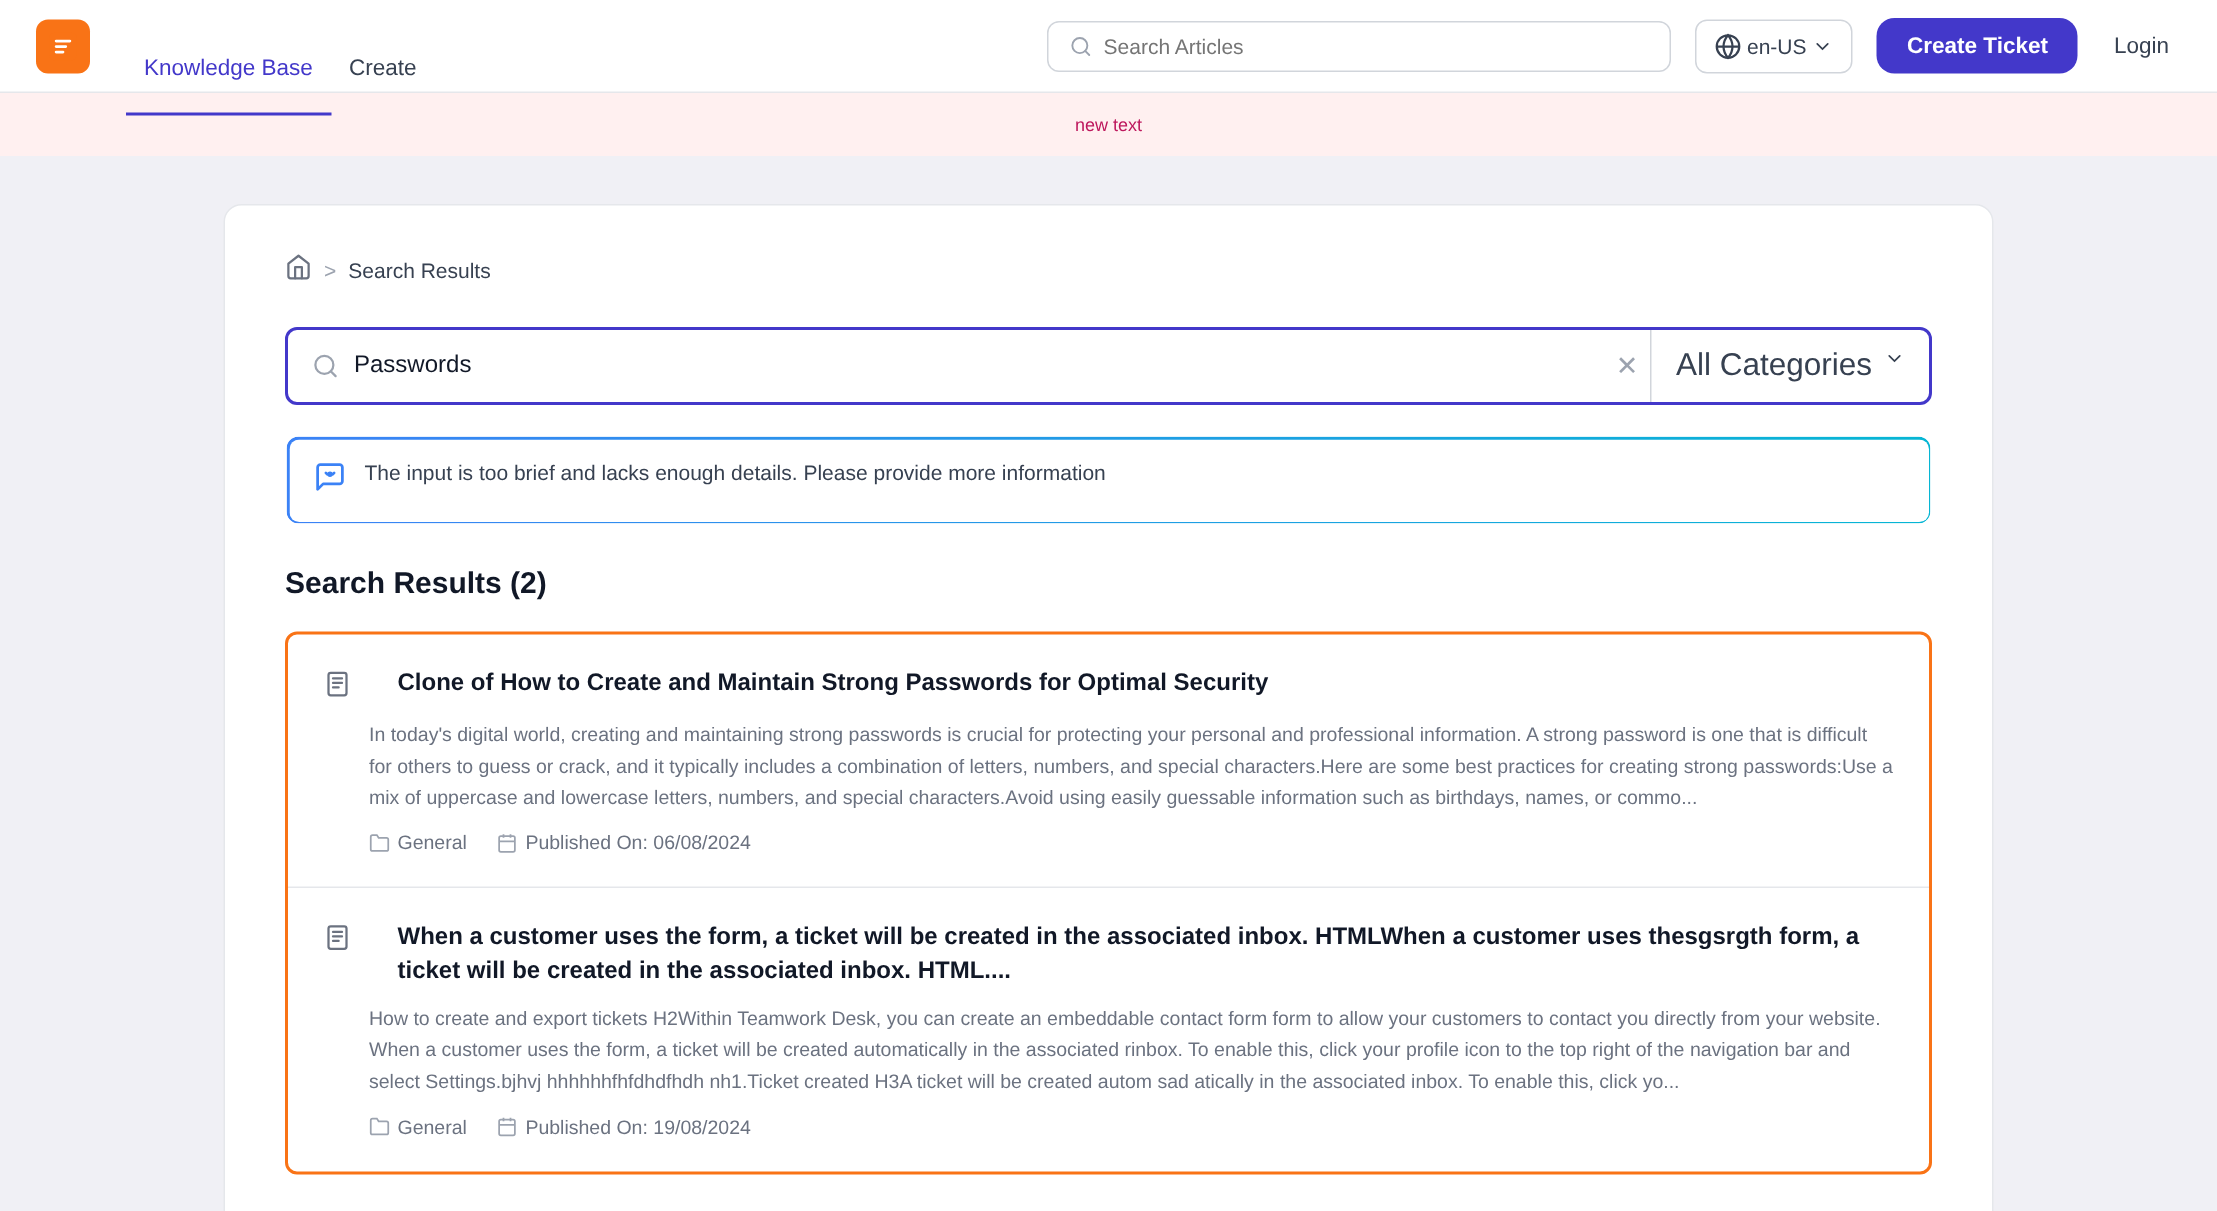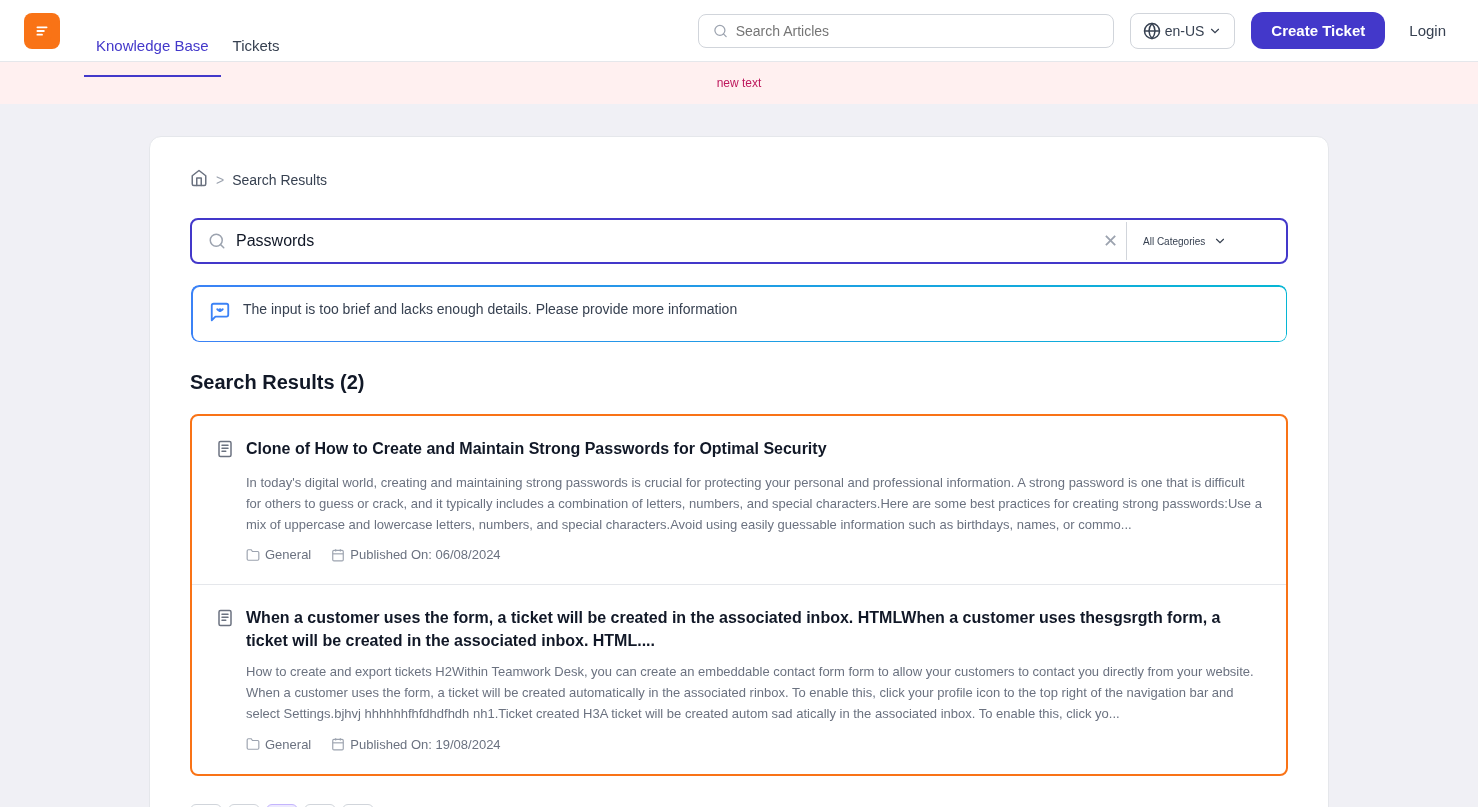--- a/index.html
+++ b/index.html
@@ -144,26 +144,25 @@
       background: transparent;
     }
     .clear-icon {
       color: #9ca3af;
       cursor: pointer;
       font-size: 18px;
       padding: 0 8px;
     }
     .category-dropdown {
       display: flex;
-      align-items: center;
       border-left: 1px solid #d1d5db;
       padding: 12px 16px;
       gap: 8px;
       cursor: pointer;
-      font-size: 10px;
+      font-size: 21px;
       color: #374151;
       white-space: nowrap;
       min-width: 160px;
     }
 
     
     .info-box {
       display: flex;
       align-items: flex-start;
       border: 1.5px solid;
@@ -233,20 +232,21 @@
       color: #6b7280;
       font-size: 18px;
       flex-shrink: 0;
       margin-top: 2px;
     }
     .result-title {
       font-size: 16px;
       font-weight: 600;
       color: #111827;
       line-height: 1.4;
+      margin-left: 19px;
     }
     .result-excerpt {
       font-size: 13px;
       color: #6b7280;
       line-height: 1.6;
       margin-bottom: 12px;
       margin-left: 30px;
     }
     .result-meta {
       display: flex;
@@ -298,21 +298,21 @@
 
 <header class="header">
   <div class="logo-icon">
     <svg viewBox="0 0 24 24" fill="none">
       <rect x="2" y="2" width="20" height="20" rx="4" fill="#f97316"></rect>
       <path d="M7 8h10M7 12h7M7 16h5" stroke="#fff" stroke-width="2" stroke-linecap="round"></path>
     </svg>
   </div>
   <nav class="nav-links">
     <a class="nav-link">Knowledge Base</a>
-    <a class="nav-link inactive">Tickets</a>
+    <a class="nav-link inactive">Create</a>
   </nav>
   <div class="header-spacer"></div>
   <div class="search-bar">
     <svg width="16" height="16" viewBox="0 0 24 24" fill="none" stroke="#9ca3af" stroke-width="2" stroke-linecap="round" stroke-linejoin="round">
       <circle cx="11" cy="11" r="8"></circle>
         <line x1="21" y1="21" x2="16.65" y2="16.65"></line>
     </svg>
     <input type="text" placeholder="Search Articles" style="">
   </div>
   <div class="lang-selector">

